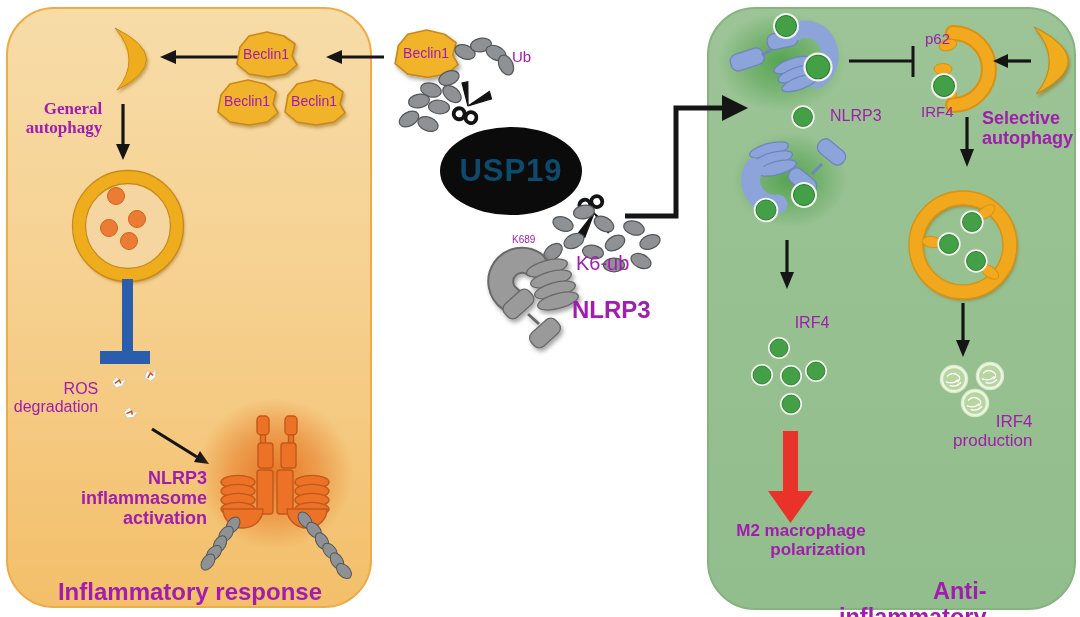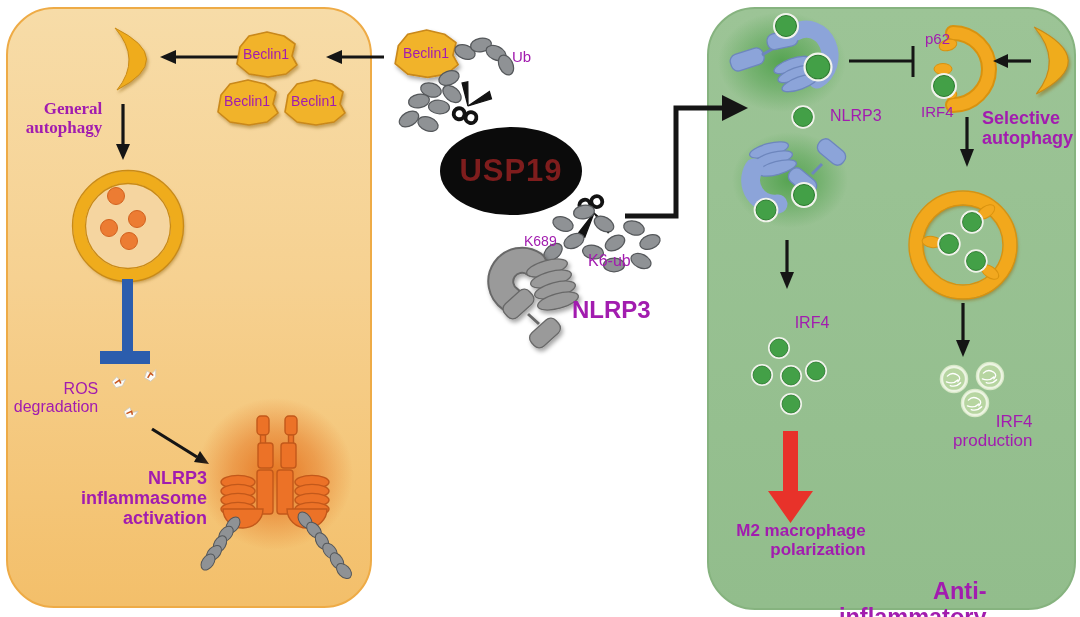--- a/index.html
+++ b/index.html
@@ -290,26 +290,27 @@
   <div class="lbl ctr" style="left:266px;top:47px;font-size:14px;">Beclin1</div>
   <div class="lbl ctr" style="left:247px;top:94px;font-size:14px;">Beclin1</div>
   <div class="lbl ctr" style="left:314px;top:94px;font-size:14px;">Beclin1</div>
   <div class="lbl ctr b" style="left:64px;top:99px;font-size:17px;font-family:Liberation Serif, serif;">General
 autophagy</div>
   <div class="lbl ctr" style="left:56px;top:380px;font-size:16px;">ROS
 degradation</div>
   <div class="lbl ctr b" style="left:144px;top:468px;font-size:18px;">NLRP3
 inflammasome
 activation</div>
+  <div class="lbl ctr b" style="left:190px;top:579px;font-size:24px;">Inflammatory response</div>
 
   <div class="lbl ctr" style="left:426px;top:46px;font-size:14px;">Beclin1</div>
   <div class="lbl" style="left:512px;top:49px;font-size:15px;">Ub</div>
-  <div class="lbl ctr b" style="left:511px;top:154px;font-size:31px;color:#7f1d1d;letter-spacing:1px;">USP19</div>
-  <div class="lbl" style="left:524px;top:234px;font-size:14px;">K689</div>
-  <div class="lbl" style="left:588px;top:252px;font-size:16px;">K6-ub</div>
+  <div class="lbl ctr b" style="left:511px;top:154px;font-size:31px;color:#0c4a6e;letter-spacing:1px;">USP19</div>
+  <div class="lbl" style="left:512px;top:234px;font-size:10px;">K689</div>
+  <div class="lbl" style="left:576px;top:252px;font-size:20px;">K6-ub</div>
   <div class="lbl b" style="left:572px;top:297px;font-size:24px;">NLRP3</div>
 
   <div class="lbl" style="left:830px;top:107px;font-size:16px;">NLRP3</div>
   <div class="lbl" style="left:925px;top:31px;font-size:15px;">p62</div>
   <div class="lbl" style="left:921px;top:104px;font-size:15px;">IRF4</div>
   <div class="lbl b" style="left:982px;top:108px;font-size:18px;">Selective
 autophagy</div>
   <div class="lbl ctr" style="left:812px;top:314px;font-size:16px;">IRF4</div>
   <div class="lbl ctr b" style="left:801px;top:521px;font-size:17px;">M2 macrophage
 polarization</div>

